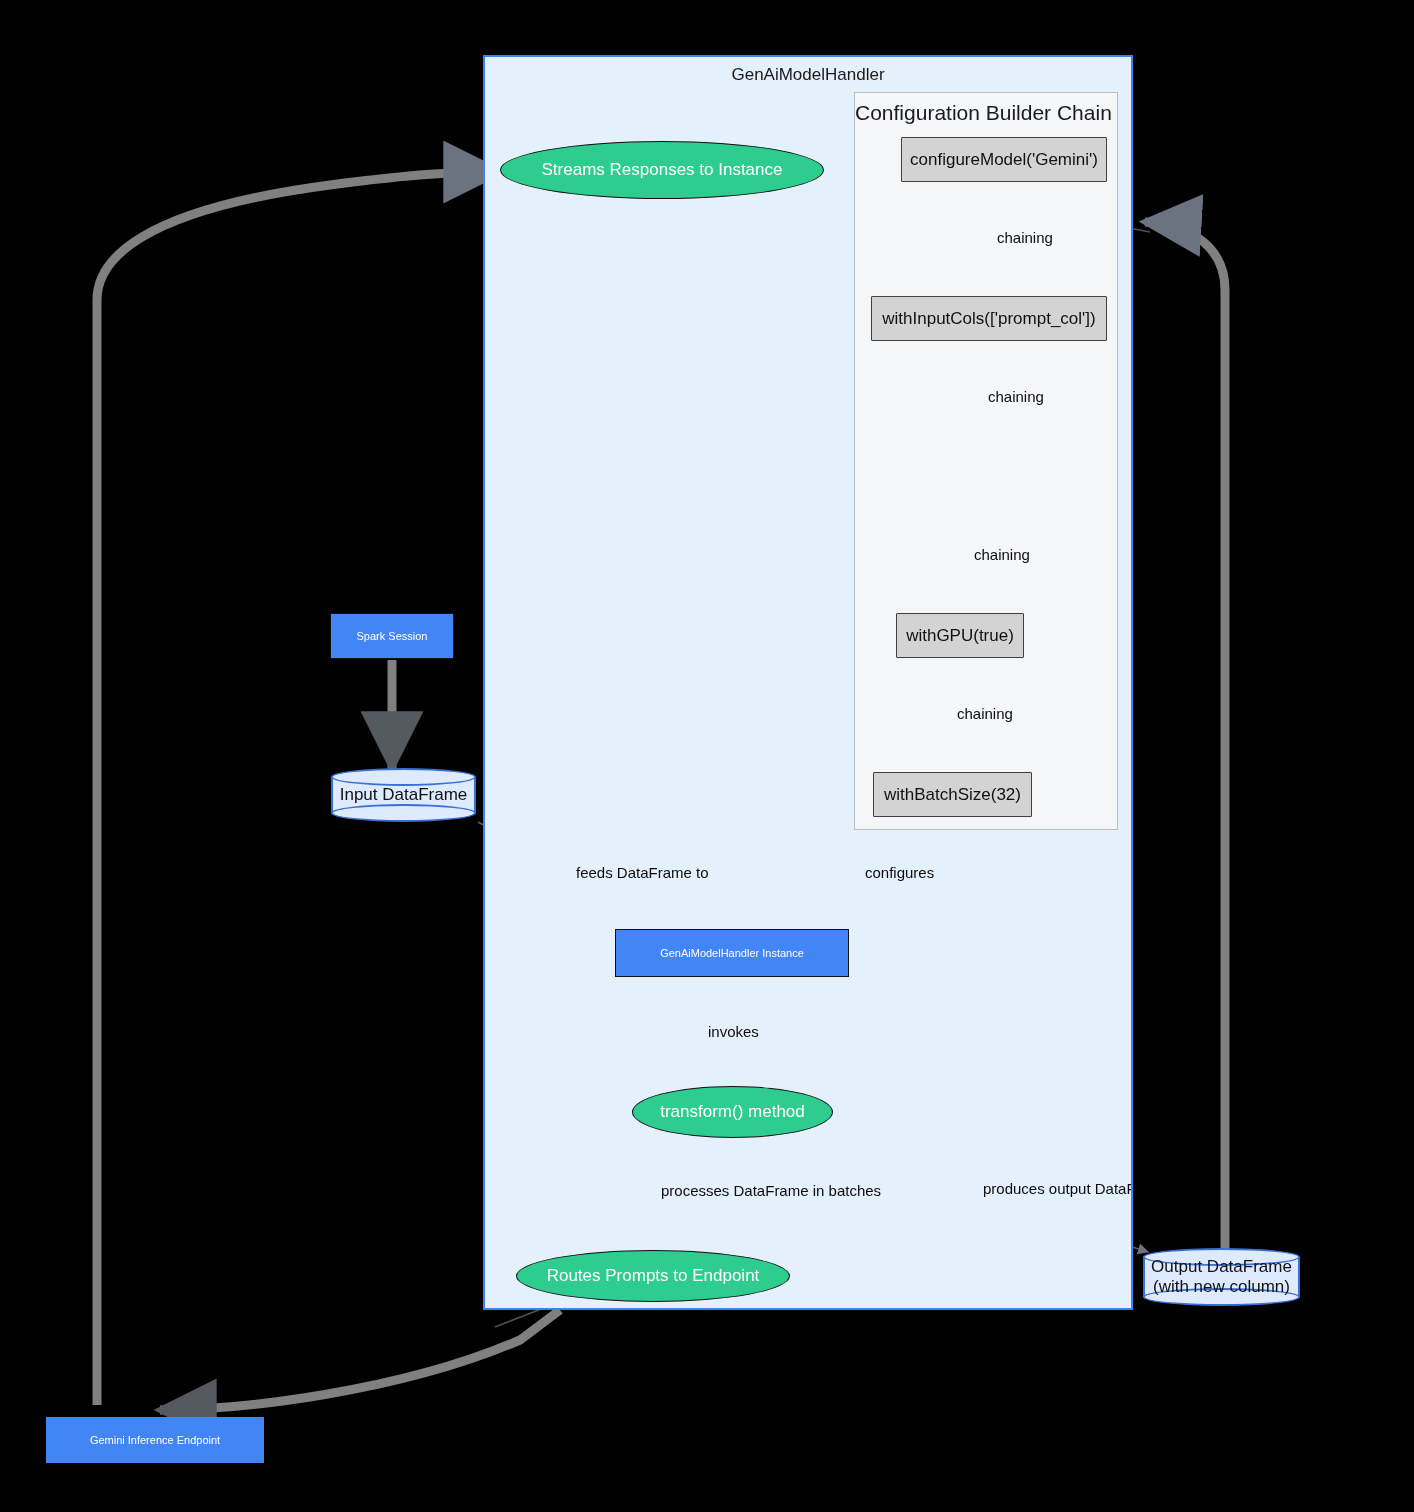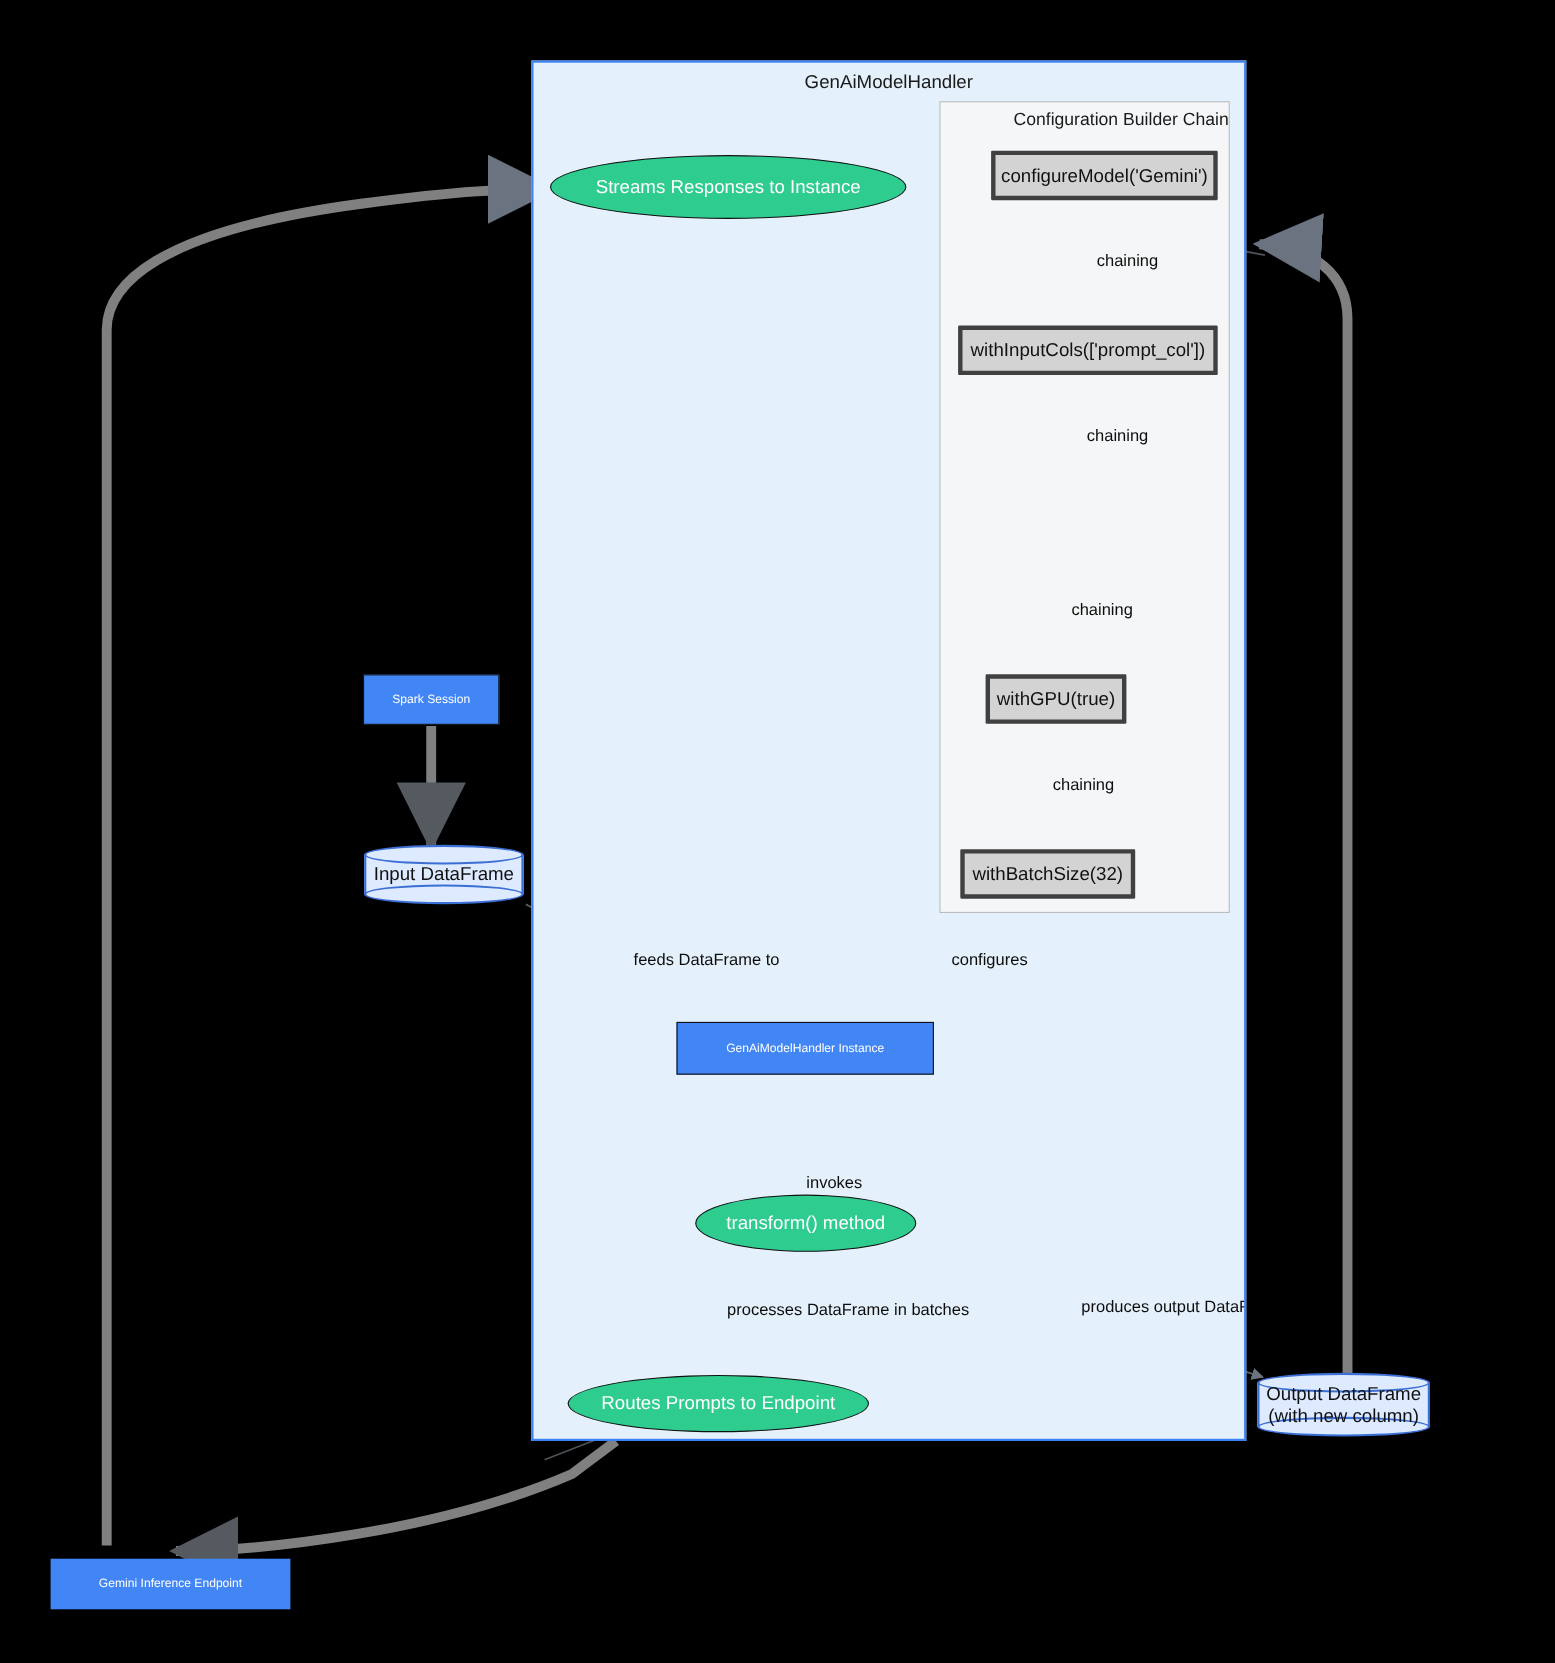--- a/index.html
+++ b/index.html
@@ -30,29 +30,29 @@
   
   .subcontainer{
     position:absolute;
     background:#f4f6f7;
     border:1px solid #b9bdc0;
     box-sizing:border-box;
   }
   .subcontainer-title{
     position:absolute;
     left:0;right:0;top:8px;
-    text-align:right;
-    font-size:16px;
+    text-align:left;
+    font-size:21px;
     color:#1a1a1a;
   }
 
   
   .proc{
     background:#d3d3d3;
-    border:4px solid #404040;
+    border:1px solid #404040;
     font-size:17px;
     color:#111;
     border-radius:1px;
   }
   
   .bluebox{
     background:#4285f4;
     border:1px solid #111;
     color:#ffffff;
     font-size:11px;
@@ -231,21 +231,21 @@
   <div class="edge-label" style="left:988px;top:388px;">chaining</div>
 
   <div class="edge-label" style="left:974px;top:546px;">chaining</div>
 
   <div class="edge-label" style="left:957px;top:705px;">chaining</div>
 
   <div class="edge-label" style="left:576px;top:864px;">feeds DataFrame to</div>
 
   <div class="edge-label" style="left:846px;top:864px;margin-left:19px;">configures</div>
 
-  <div class="edge-label" style="left:733px;top:1023px;margin-top:44px;">invokes</div>
+  <div class="edge-label" style="left:708px;top:1023px;">invokes</div>
 
   <div class="edge-label" style="left:661px;top:1182px;">processes DataFrame in batches</div>
 
   <div class="clipbox" style="left:983px;top:1180px;width:148px;height:22px;">
     <div class="edge-label" style="left:0;top:0;">produces output DataFrame</div>
   </div>
 
 </div>
 
 </body></html>

